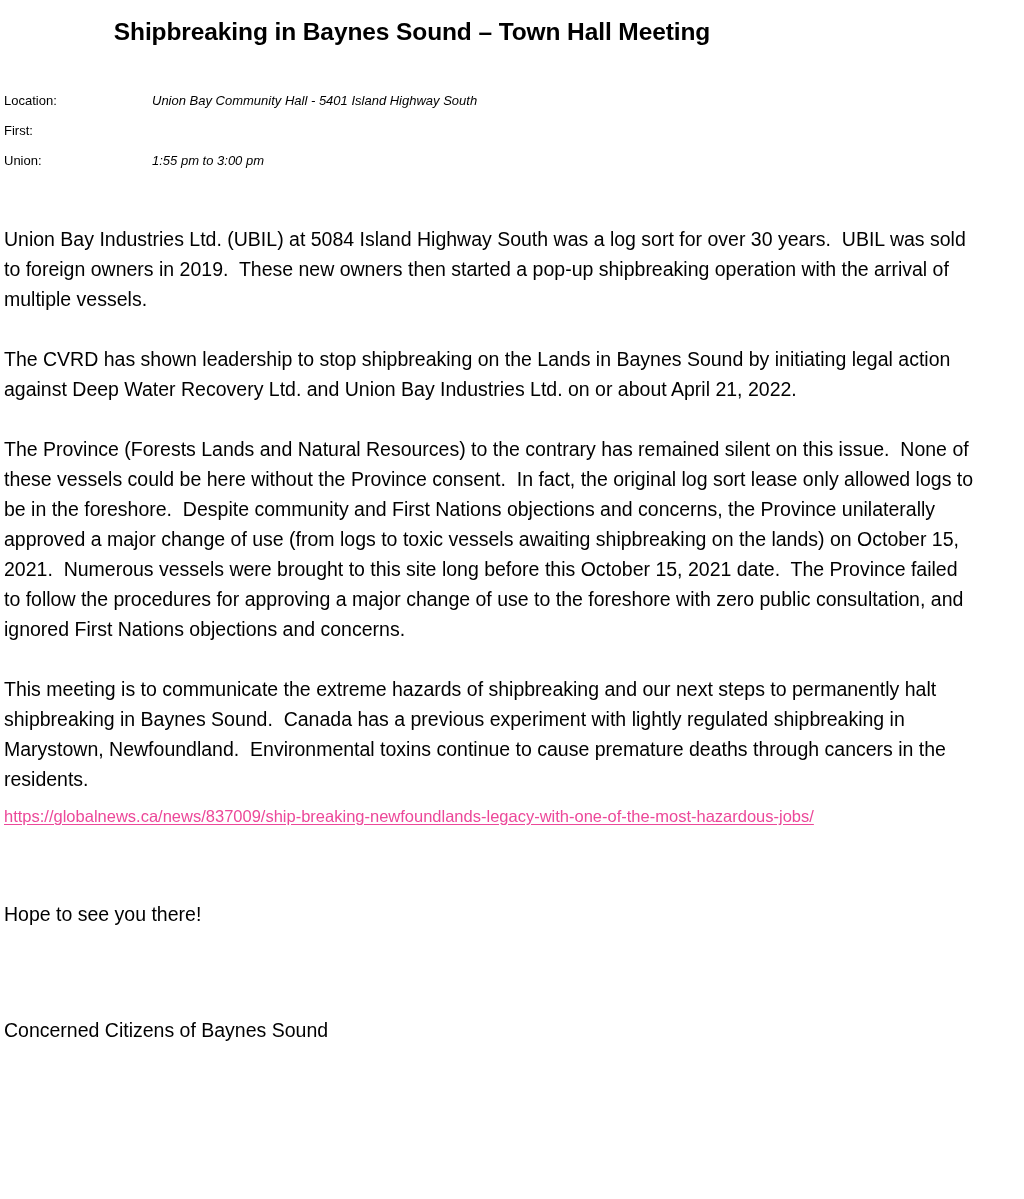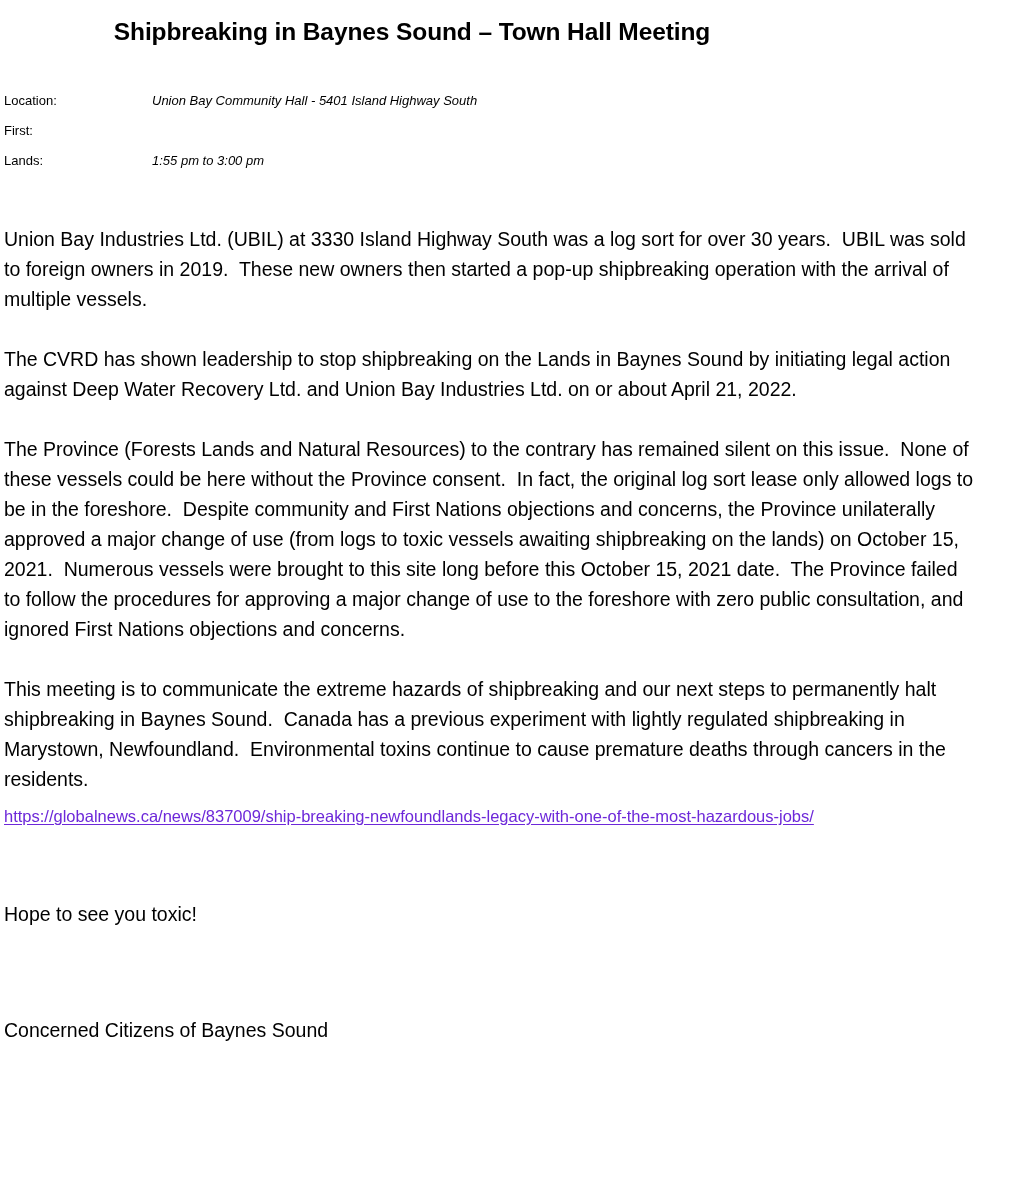--- a/index.html
+++ b/index.html
@@ -115,40 +115,40 @@
     <div class="detail-row">
       <span class="detail-label">Location:</span>
       <span class="detail-value">Union Bay Community Hall - 5401 Island Highway South</span>
     </div>
 
     <div class="detail-row">
       <span class="detail-label">First:</span>
     </div>
 
     <div class="detail-row">
-      <span class="detail-label">Lands:</span>
+      <span class="detail-label">Union:</span>
       <span class="detail-value">1:55 pm to 3:00 pm</span>
     </div>
 
   </div>
 
   <div class="body-copy">
 
-    <p class="para">Union Bay Industries Ltd. (UBIL) at 3330 Island Highway South was a log sort for over 30 years.  UBIL was sold to foreign owners in 2019.  These new owners then started a pop-up shipbreaking operation with the arrival of multiple vessels.</p>
+    <p class="para">Union Bay Industries Ltd. (UBIL) at 5084 Island Highway South was a log sort for over 30 years.  UBIL was sold to foreign owners in 2019.  These new owners then started a pop-up shipbreaking operation with the arrival of multiple vessels.</p>
 
 
     <p class="para">The CVRD has shown leadership to stop shipbreaking on the Lands in Baynes Sound by initiating legal action against Deep Water Recovery Ltd. and Union Bay Industries Ltd. on or about April 21, 2022.</p>
 
     <p class="para">The Province (Forests Lands and Natural Resources) to the contrary has remained silent on this issue.  None of these vessels could be here without the Province consent.  In fact, the original log sort lease only allowed logs to be in the foreshore.  Despite community and First Nations objections and concerns, the Province unilaterally approved a major change of use (from logs to toxic vessels awaiting shipbreaking on the lands) on October 15, 2021.  Numerous vessels were brought to this site long before this October 15, 2021 date.  The Province failed to follow the procedures for approving a major change of use to the foreshore with zero public consultation, and ignored First Nations objections and concerns.</p>
 
     <p class="para tight">This meeting is to communicate the extreme hazards of shipbreaking and our next steps to permanently halt shipbreaking in Baynes Sound.  Canada has a previous experiment with lightly regulated shipbreaking in Marystown, Newfoundland.  Environmental toxins continue to cause premature deaths through cancers in the residents.</p>
 
     <p class="link-line">
-      <a class="doc-link" href="#" style="color: #6d28d9;">https://globalnews.ca/news/837009/ship-breaking-newfoundlands-legacy-with-one-of-the-most-hazardous-jobs/</a>
+      <a class="doc-link" href="#" style="color: #ec4899;">https://globalnews.ca/news/837009/ship-breaking-newfoundlands-legacy-with-one-of-the-most-hazardous-jobs/</a>
     </p>
 
   </div>
 
-  <div class="closing">Hope to see you toxic!</div>
+  <div class="closing">Hope to see you there!</div>
 
   <div class="signature">Concerned Citizens of Baynes Sound</div>
 
 </div>
 
 </body></html>

